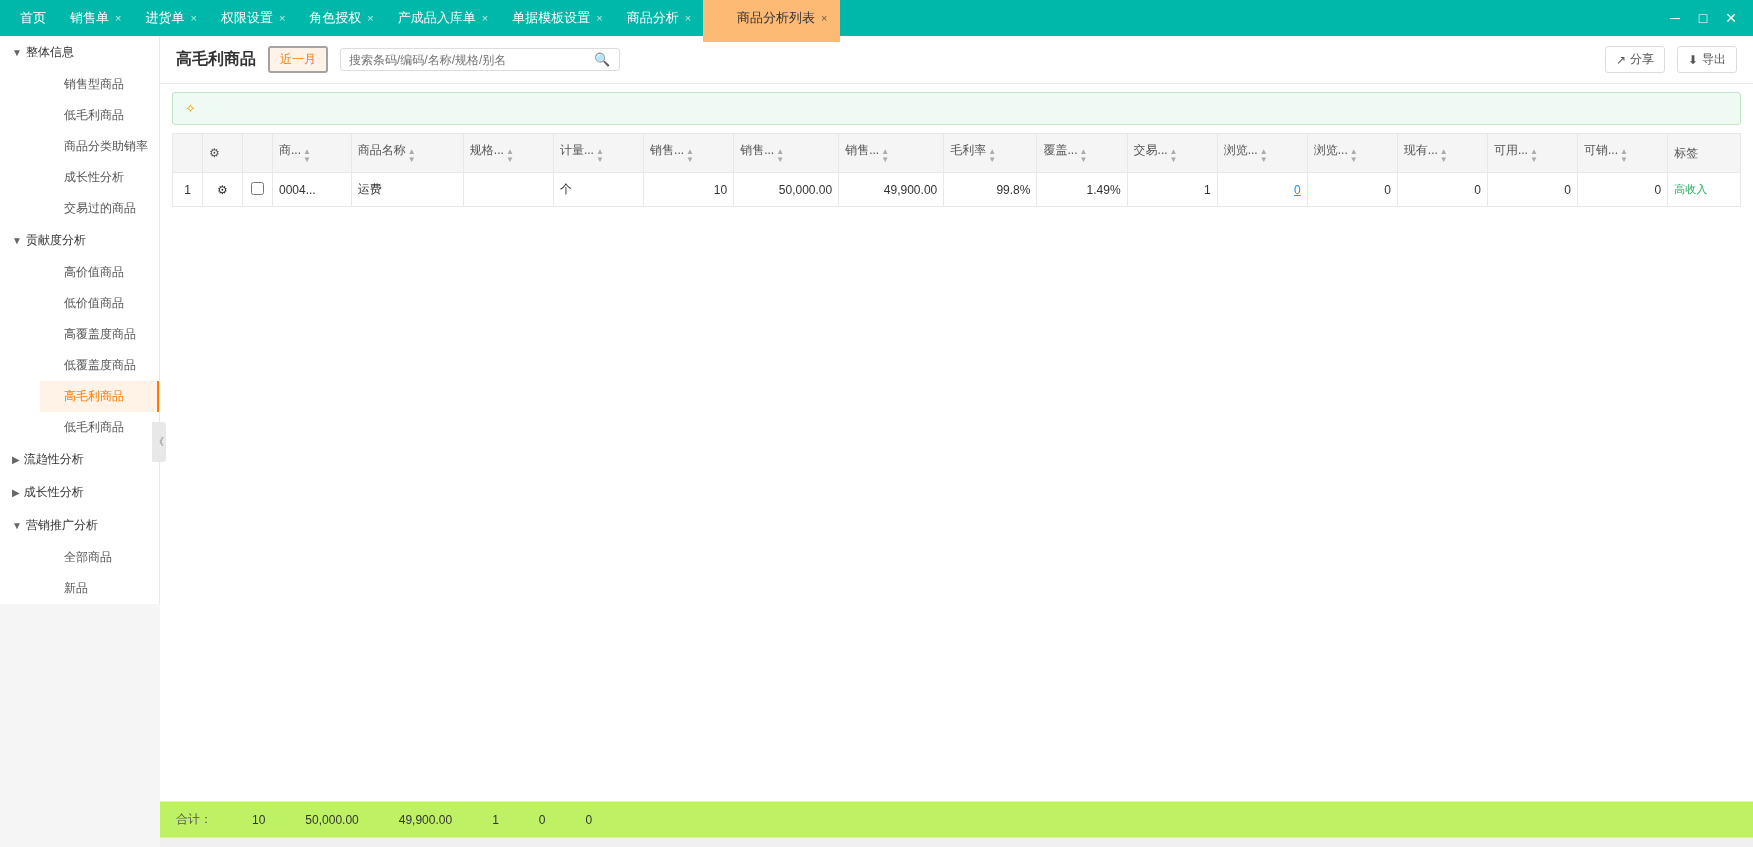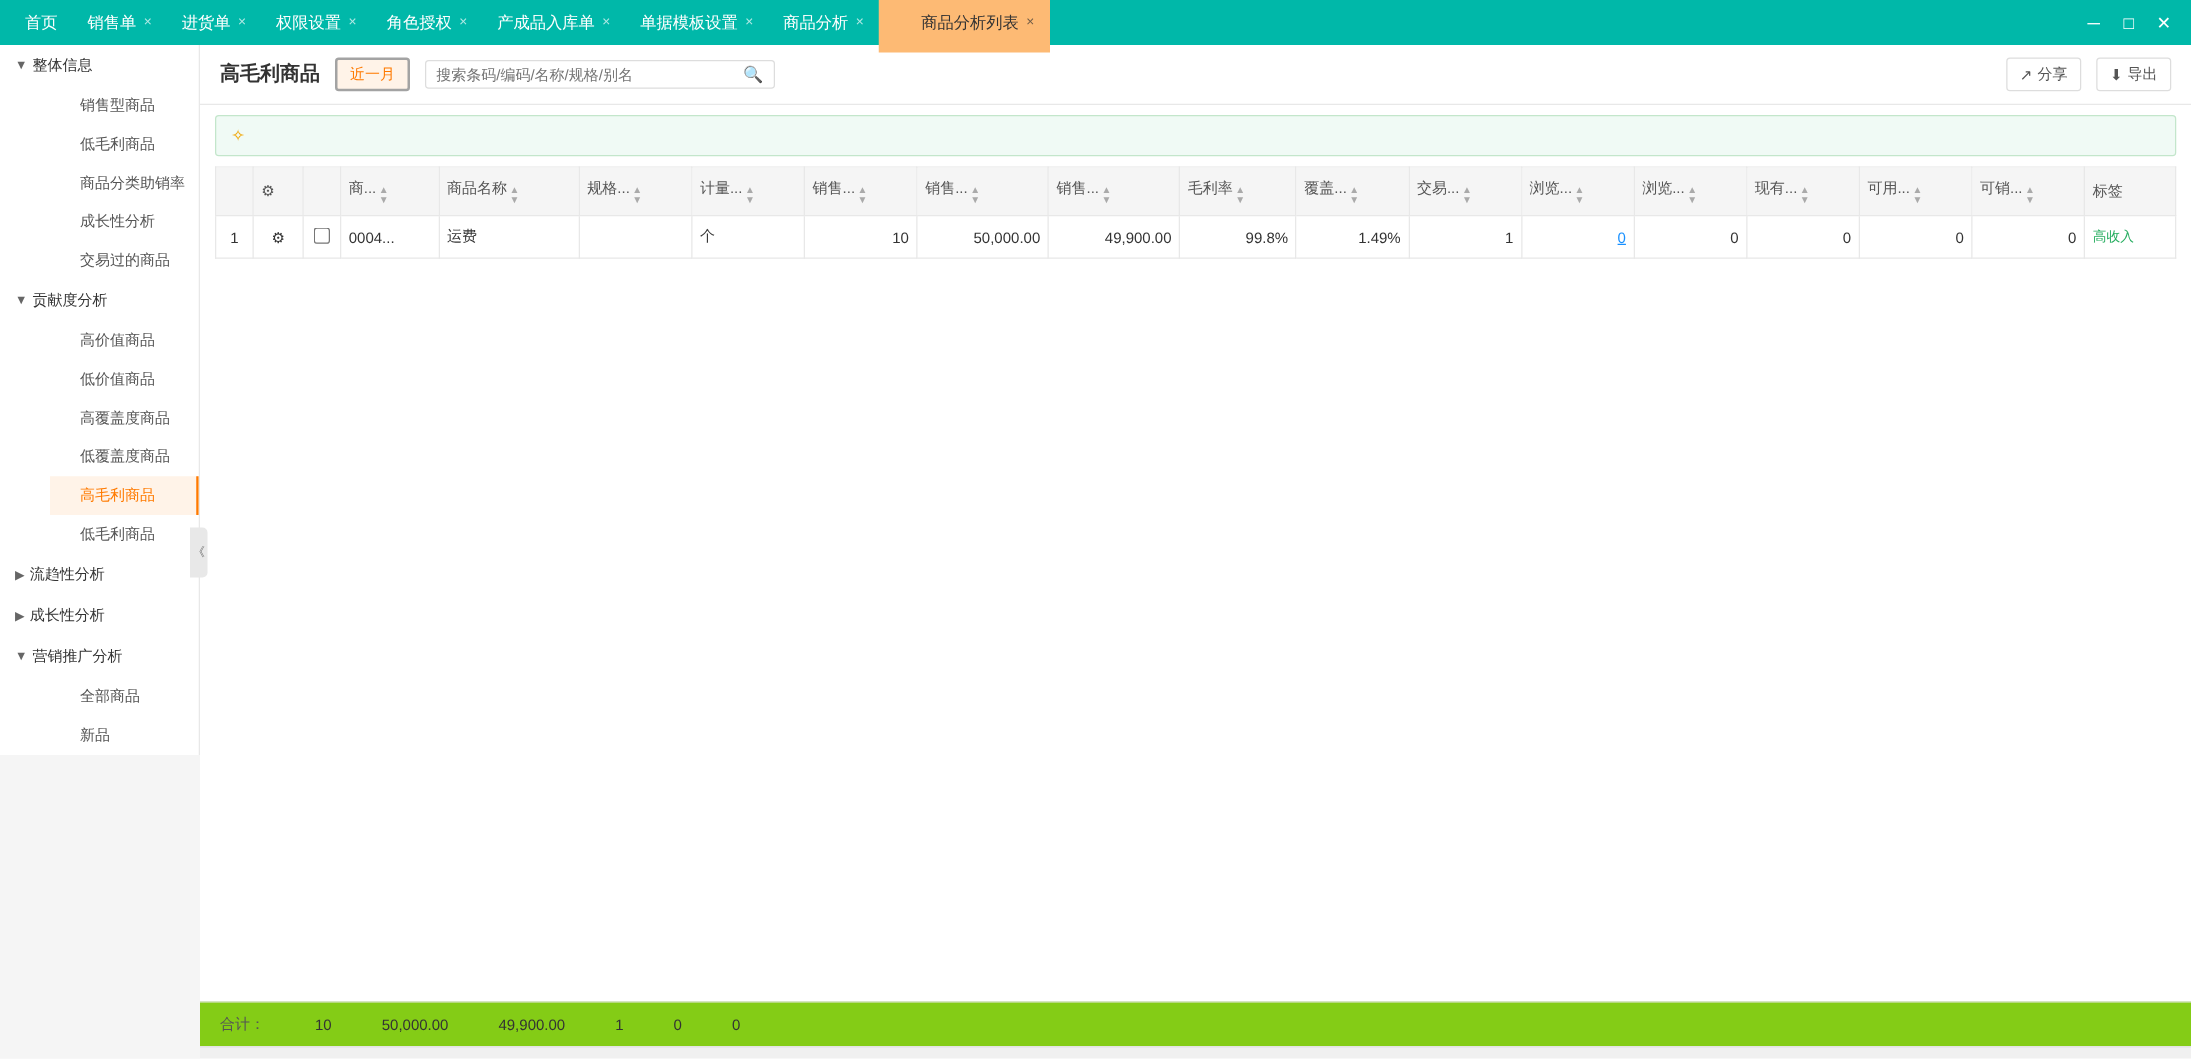--- a/index.html
+++ b/index.html
@@ -221,21 +221,21 @@
       color: #333;
       white-space: nowrap;
     }
     .td-center { text-align: center; }
     .td-right { text-align: right; }
     .tag-high { color: #27ae60; font-size: 11px; }
     .link-cell { color: #1890ff; text-decoration: underline; cursor: pointer; }
 
     
     .footer-bar {
-      background: #84cc16;
+      background: #bef264;
       border-top: 1px solid #e8e8e8;
       padding: 8px 16px;
       display: flex;
       align-items: center;
       font-size: 12px;
       color: #555;
       gap: 40px;
       min-height: 36px;
     }
     .footer-label { font-weight: 500; }

